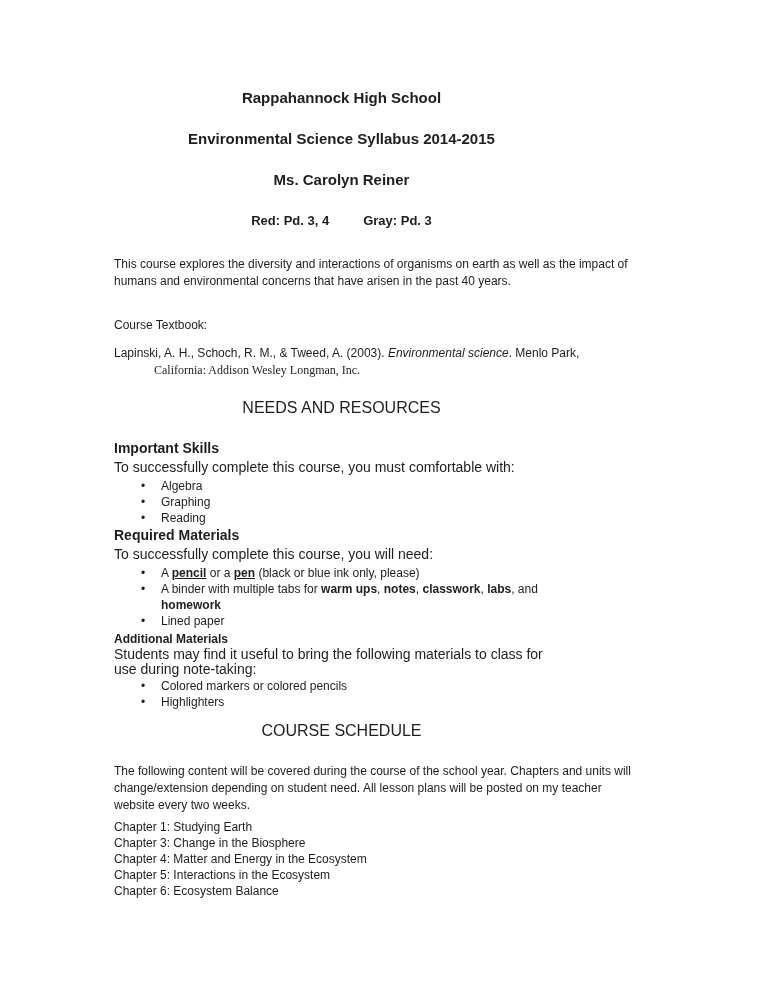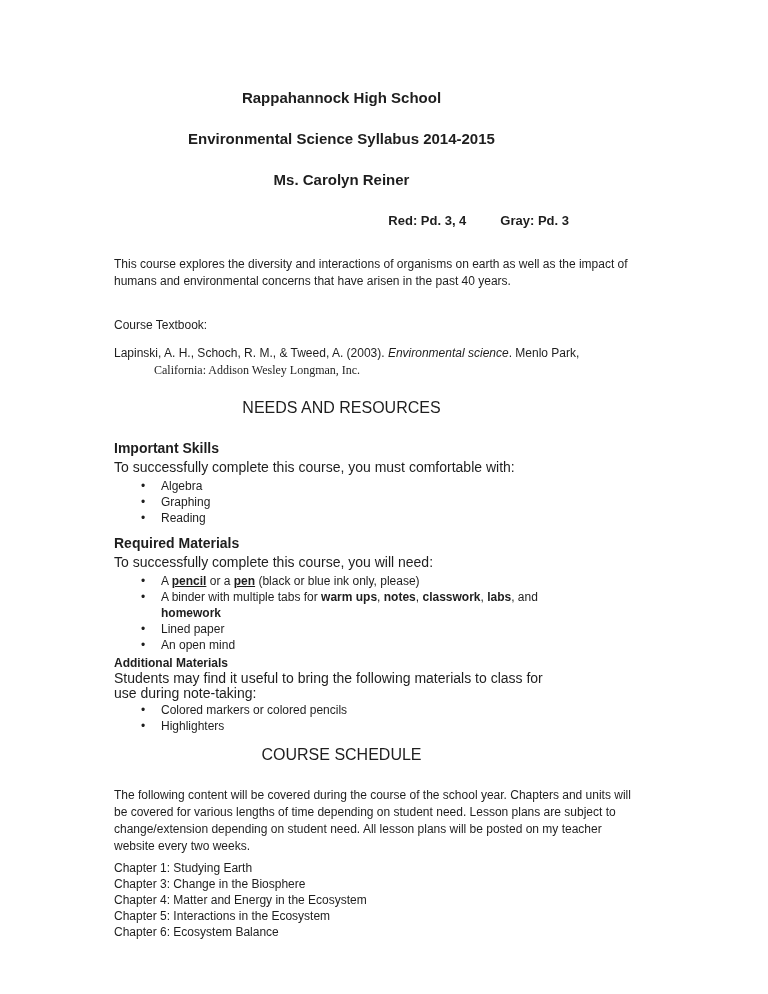--- a/index.html
+++ b/index.html
@@ -21,21 +21,21 @@
   .doc-title {
     text-align: center;
     font-weight: bold;
     font-size: 15px;
     line-height: 18px;
     margin: 0;
   }
   .doc-title + .doc-title { margin-top: 23px; }
   .period-line {
     display: flex;
-    justify-content: flex-end;
+    justify-content: center;
     gap: 34px;
     font-weight: bold;
     font-size: 13px;
     line-height: 16px;
     margin-top: 24px;
   }
   .body-text {
     font-size: 12px;
     line-height: 17px;
   }
@@ -50,21 +50,20 @@
     line-height: 20px;
     font-weight: normal;
     margin: 0;
   }
   .needs-heading { margin-top: 19px; }
   .schedule-heading { margin-top: 11px; }
   .sub-title {
     font-size: 14px;
     line-height: 19px;
     font-weight: bold;
-    margin-top: 8px;
   }
   .sub-intro {
     font-size: 14px;
     line-height: 19px;
   }
   .skills-title { margin-top: 21px; }
   ul.bullets {
     list-style: none;
     margin: 1px 0 0 27px;
     padding: 0;
@@ -136,35 +135,33 @@
     <li>Graphing</li>
     <li>Reading</li>
   </ul>
 
   <div class="sub-title">Required Materials</div>
   <div class="sub-intro">To successfully complete this course, you will need:</div>
   <ul class="bullets">
     <li><span>A </span><span class="bu">pencil</span><span> or a </span><span class="bu">pen</span><span> (black or blue ink only, please)</span></li>
     <li><span>A binder with multiple tabs for </span><span class="b">warm ups</span><span>, </span><span class="b">notes</span><span>, </span><span class="b">classwork</span><span>, </span><span class="b">labs</span><span>, and </span><span class="b">homework</span></li>
     <li>Lined paper</li>
-    <li>An open mind</li>
   </ul>
 
   <div class="small-title">Additional Materials</div>
   <div class="small-intro">Students may find it useful to bring the following materials to class for use during note-taking:</div>
   <ul class="bullets">
     <li>Colored markers or colored pencils</li>
     <li>Highlighters</li>
   </ul>
 
   <div class="section-heading schedule-heading">COURSE SCHEDULE</div>
 
   <div class="body-text schedule-para">
     <div class="line">The following content will be covered during the course of the school year. Chapters and units will</div>
-    <div class="line">be covered for various lengths of time depending on student need. Lesson plans are subject to</div>
     <div class="line">change/extension depending on student need. All lesson plans will be posted on my teacher</div>
     <div class="line">website every two weeks.</div>
   </div>
 
   <div class="chapter-list">
     <div class="line">Chapter 1: Studying Earth</div>
     <div class="line">Chapter 3: Change in the Biosphere</div>
     <div class="line">Chapter 4: Matter and Energy in the Ecosystem</div>
     <div class="line">Chapter 5: Interactions in the Ecosystem</div>
     <div class="line">Chapter 6: Ecosystem Balance</div>

